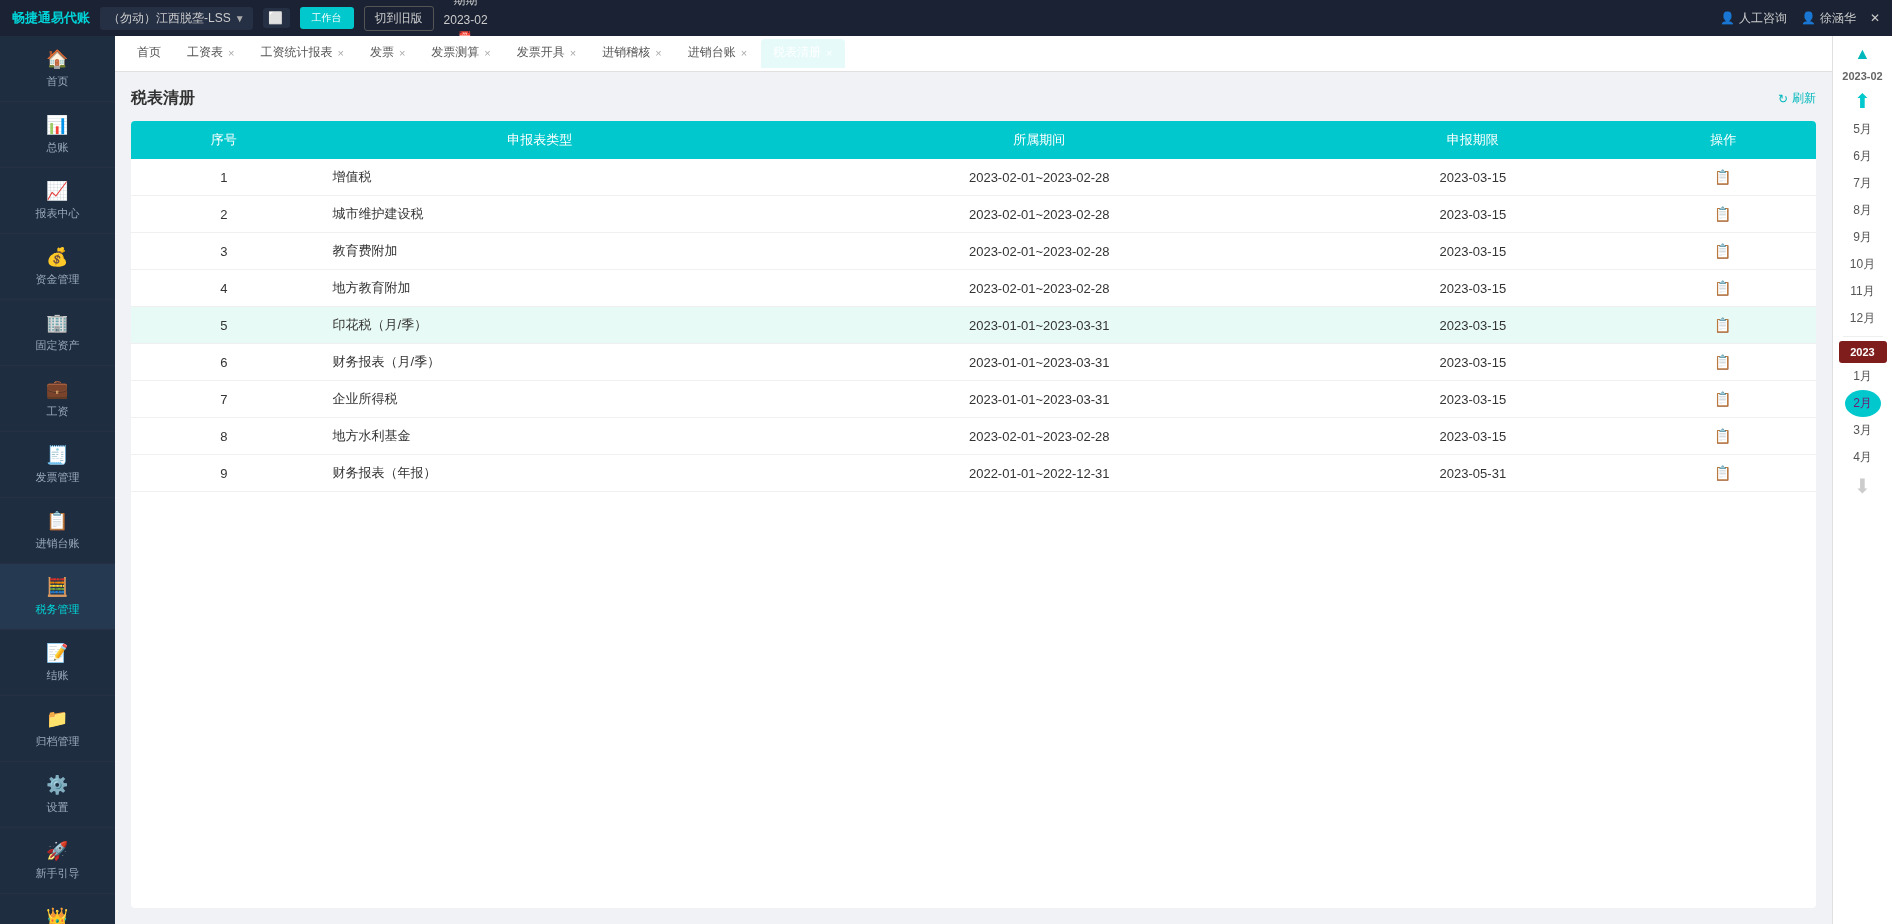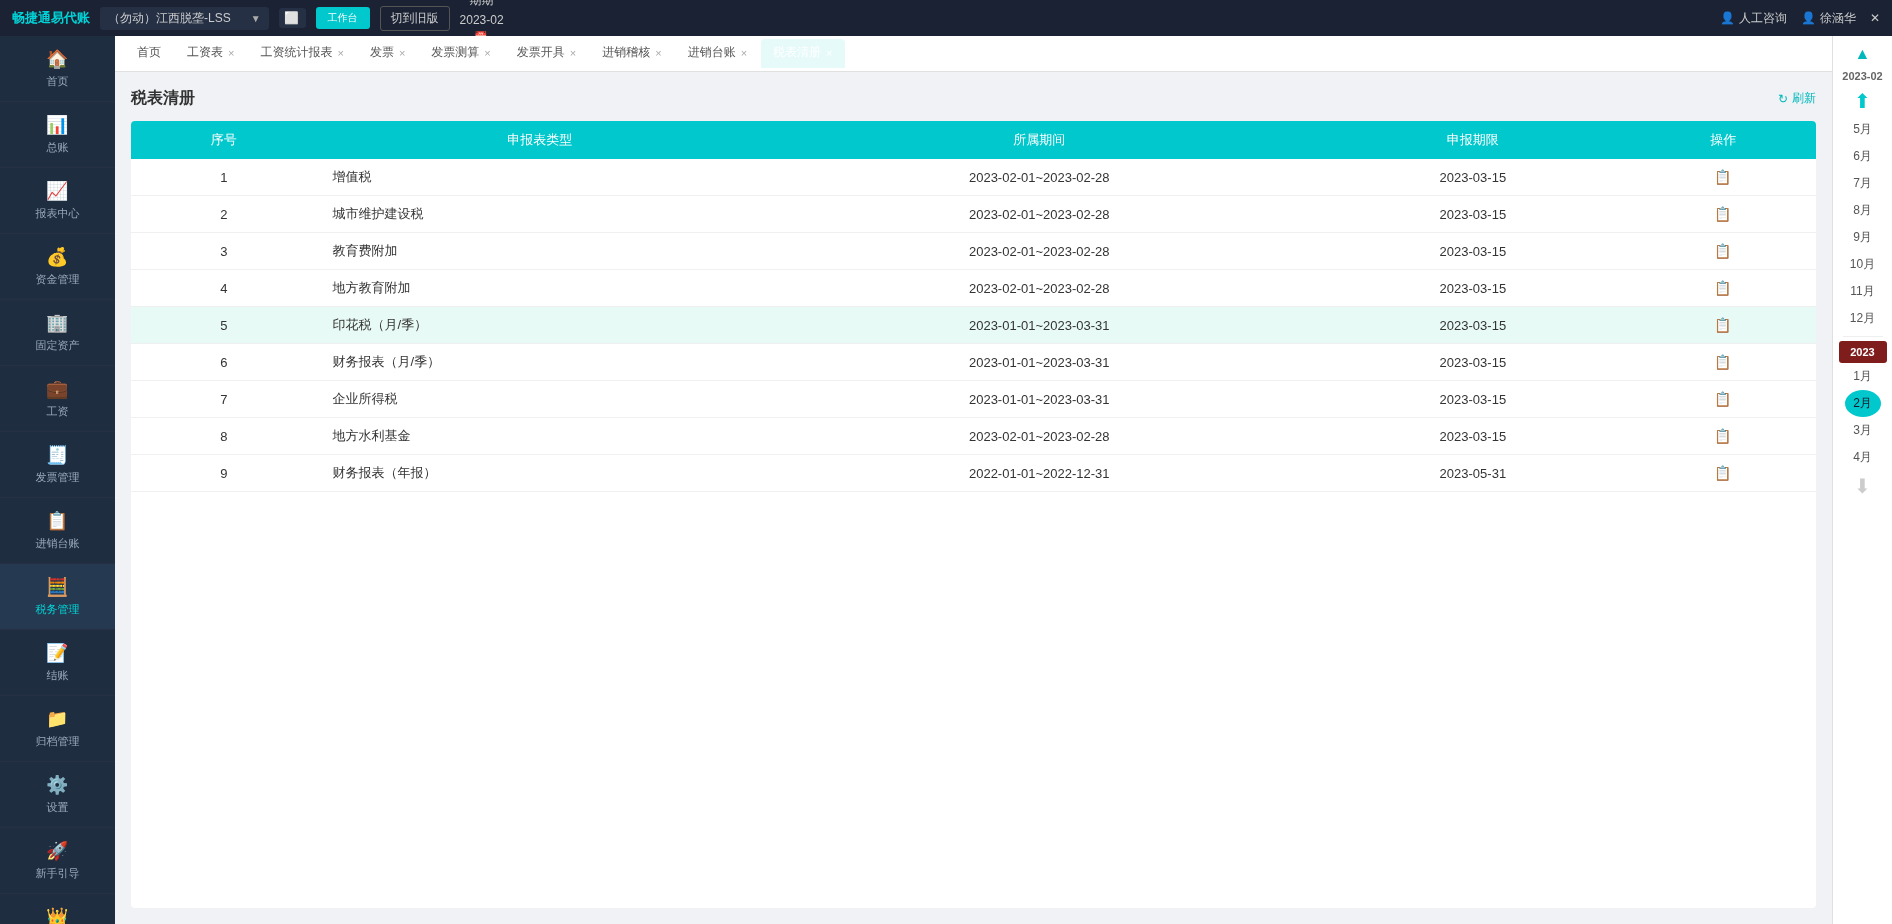--- a/index.html
+++ b/index.html
@@ -1,21 +1,21 @@
 <!DOCTYPE html>
 <html><head>
   <meta charset="utf-8">
   <style>
     * { margin: 0; padding: 0; box-sizing: border-box; }
     body { font-family: "Microsoft YaHei", "PingFang SC", sans-serif; font-size: 13px; background: #f0f2f5; display: flex; flex-direction: column; height: 924px; overflow: hidden; }
 
     
     .top-bar { height: 36px; background: #1a2233; display: flex; align-items: center; padding: 0 12px; gap: 10px; flex-shrink: 0; }
     .top-bar-logo { color: #00d4d8; font-size: 13px; font-weight: bold; white-space: nowrap; }
-    .top-bar-company { background: #253045; color: #ccc; font-size: 12px; padding: 3px 8px; border-radius: 3px; display: flex; align-items: center; gap: 20px; cursor: pointer; }
+    .top-bar-company { background: #253045; color: #ccc; font-size: 12px; padding: 3px 8px; border-radius: 3px; display: flex; align-items: center; gap: 4px; cursor: pointer; }
     .top-bar-company .arrow { font-size: 10px; color: #aaa; }
     .top-bar-icon-btn { background: #253045; border: none; color: #ccc; font-size: 12px; padding: 3px 6px; border-radius: 3px; cursor: pointer; }
     .top-bar-btn { background: #00c8cc; border: none; color: #fff; font-size: 10px; padding: 4px 12px; border-radius: 3px; cursor: pointer; }
     .top-bar-btn-outline { background: transparent; border: 1px solid #555; color: #ccc; font-size: 12px; padding: 3px 10px; border-radius: 3px; cursor: pointer; }
     .top-bar-period { color: #ccc; font-size: 12px; display: flex; align-items: center; gap: 4px; flex-direction: column; }
     .top-bar-period-icon { font-size: 11px; color: #aaa; }
     .top-bar-right { margin-left: auto; display: flex; align-items: center; gap: 14px; }
     .top-bar-right-item { color: #ccc; font-size: 12px; display: flex; align-items: center; gap: 4px; cursor: pointer; }
 
     
@@ -298,19 +298,19 @@
     <div class="month-item">6月</div>
     <div class="month-item">7月</div>
     <div class="month-item">8月</div>
     <div class="month-item">9月</div>
     <div class="month-item">10月</div>
     <div class="month-item">11月</div>
     <div class="month-item">12月</div>
     <div class="right-panel-divider"></div>
     <div class="month-item current-year">2023</div>
     <div class="month-item">1月</div>
-    <div class="month-item selected" style="background:#00c8cc;color:#0f172a;border-radius:50%;width:36px;text-align:center;padding:5px 0;">2月</div>
+    <div class="month-item selected" style="background:#00c8cc;color:#701a75;border-radius:50%;width:36px;text-align:center;padding:5px 0;">2月</div>
     <div class="month-item">3月</div>
     <div class="month-item">4月</div>
     <div class="month-nav-down" style="font-size:20px;color:#ccc;">⬇</div>
   </div>
 
 </div>
 
 </body></html>

